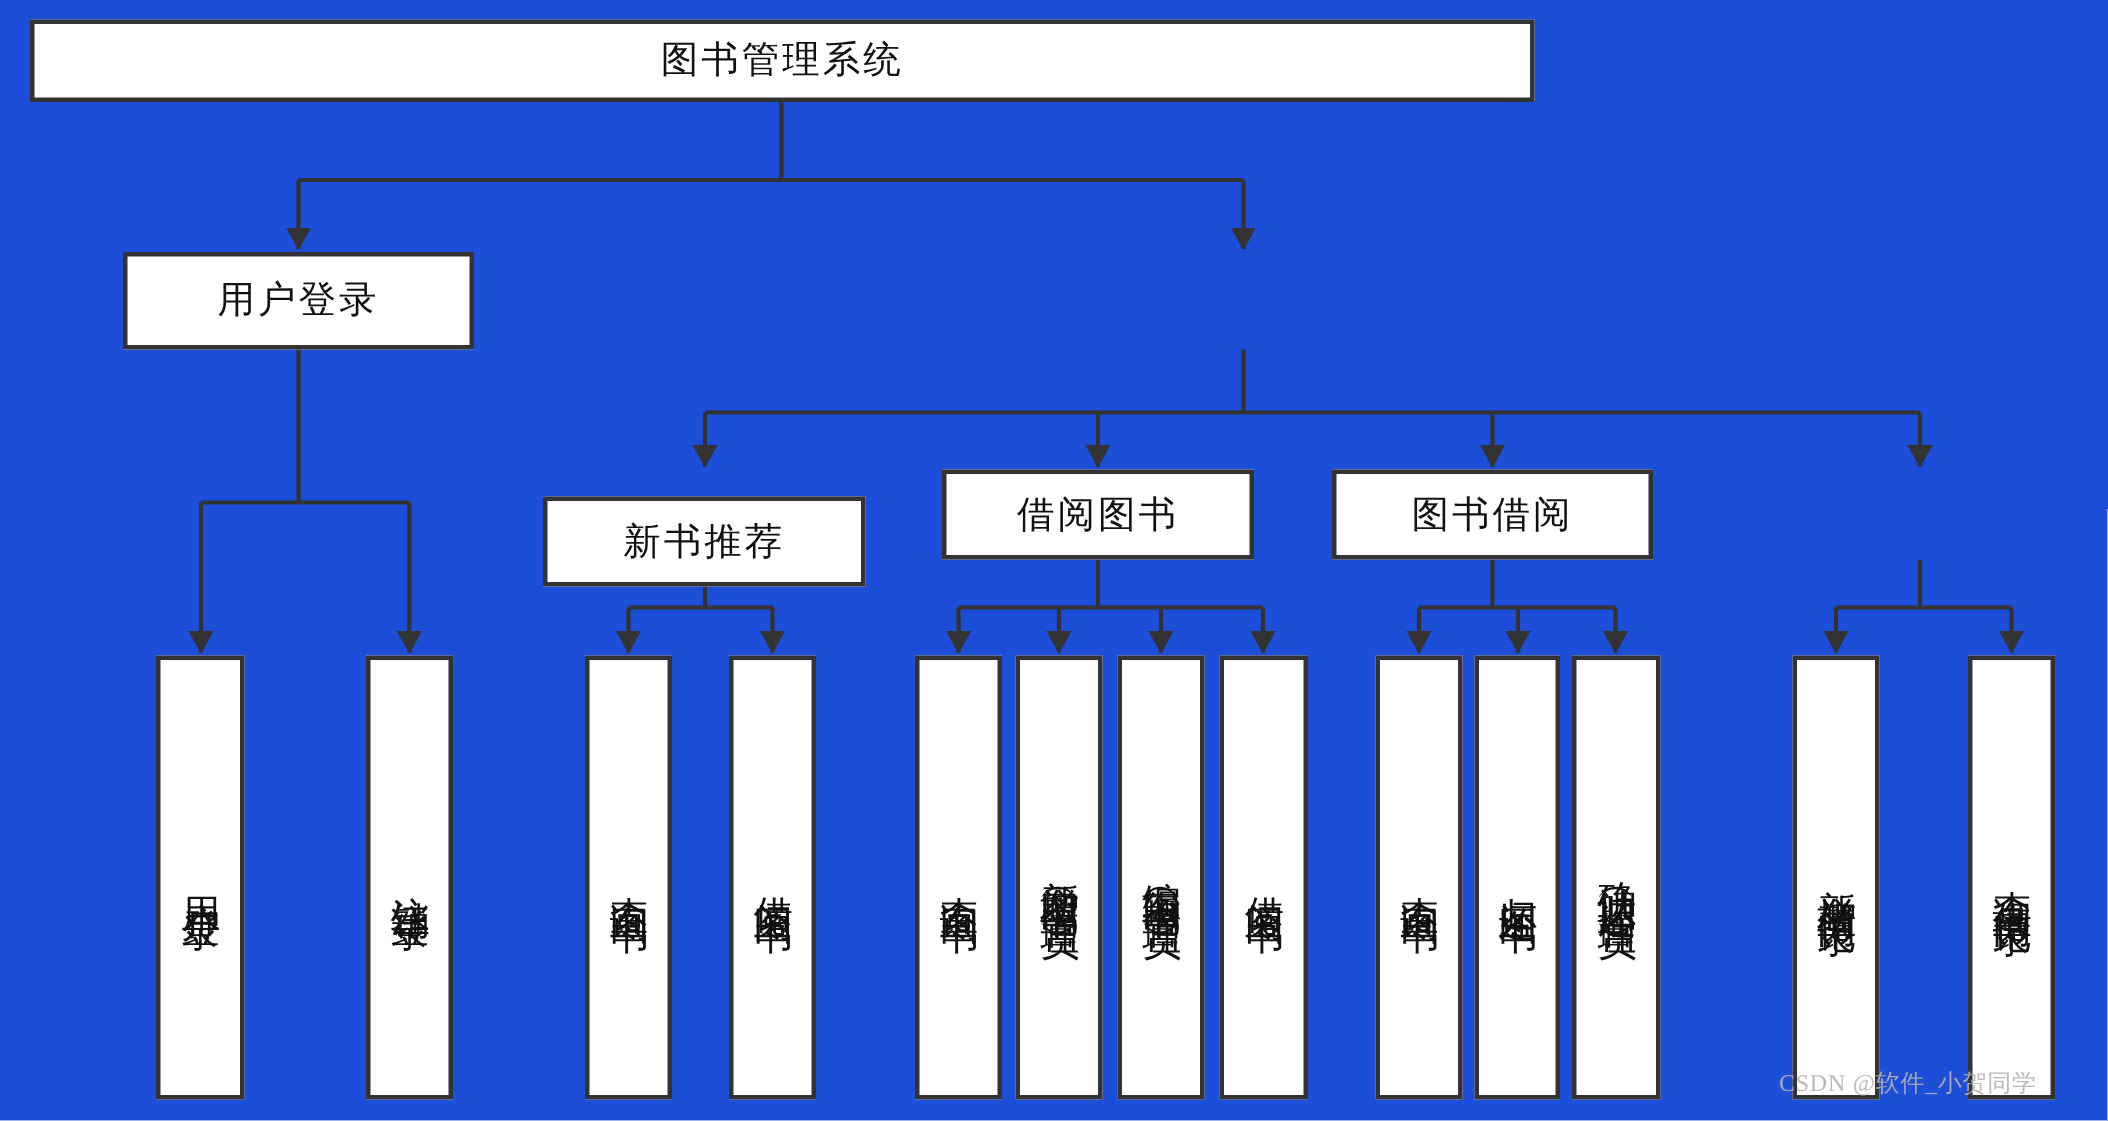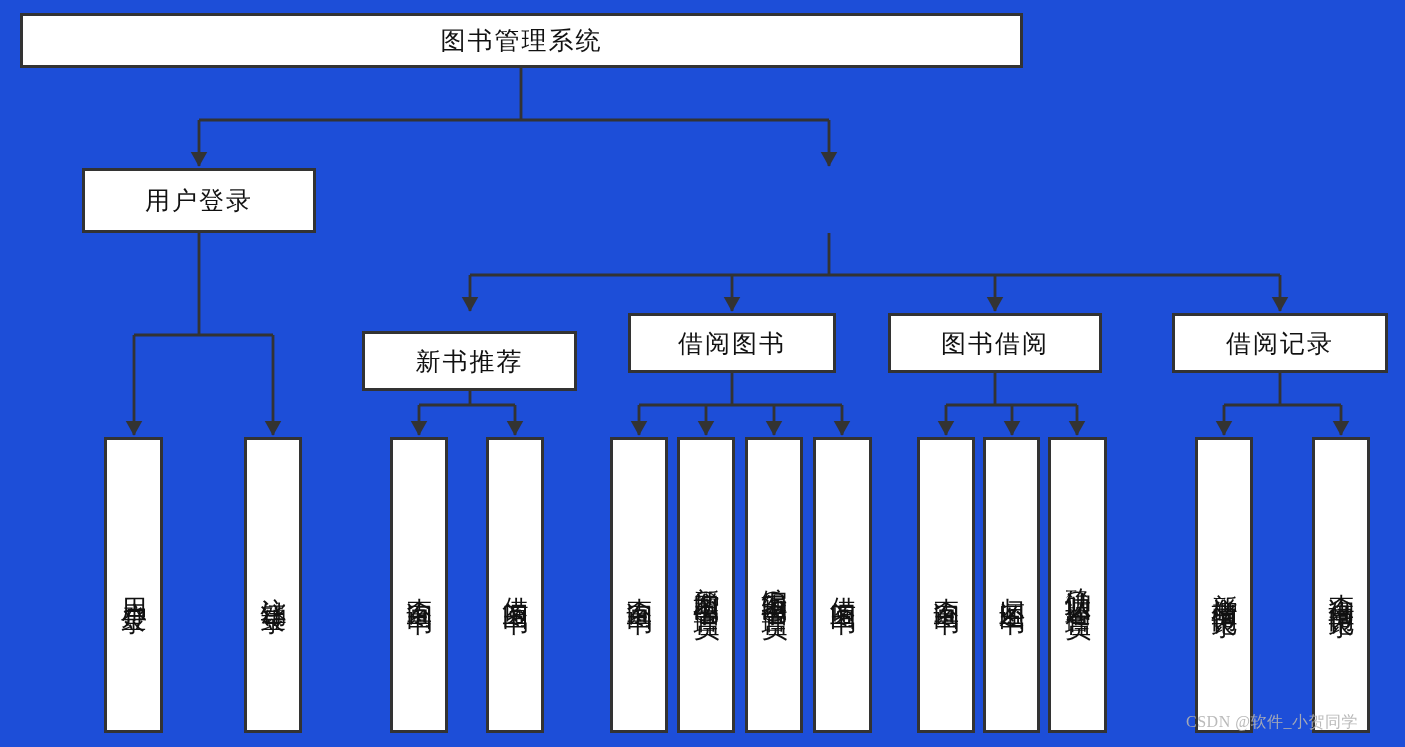--- a/index.html
+++ b/index.html
@@ -95,23 +95,20 @@
 
   <div class="box" style="left:362px;top:331px;width:215px;height:60px">
     <span class="hlabel">新书推荐</span>
   </div>
   <div class="box" style="left:628px;top:313px;width:208px;height:60px">
     <span class="hlabel">借阅图书</span>
   </div>
   <div class="box" style="left:888px;top:313px;width:214px;height:60px">
     <span class="hlabel">图书借阅</span>
   </div>
-  <div class="box" style="left:1172px;top:313px;width:216px;height:60px">
-    <span class="hlabel">借阅记录</span>
-  </div>
 
   <div class="box" style="left:104px;top:437px;width:59px;height:296px">
     <span class="vtext">用户登录</span>
   </div>
   <div class="box" style="left:244px;top:437px;width:58px;height:296px">
     <span class="vtext">注销登录</span>
   </div>
 
   <div class="box" style="left:390px;top:437px;width:58px;height:296px">
     <span class="vtext">查询图书</span>

